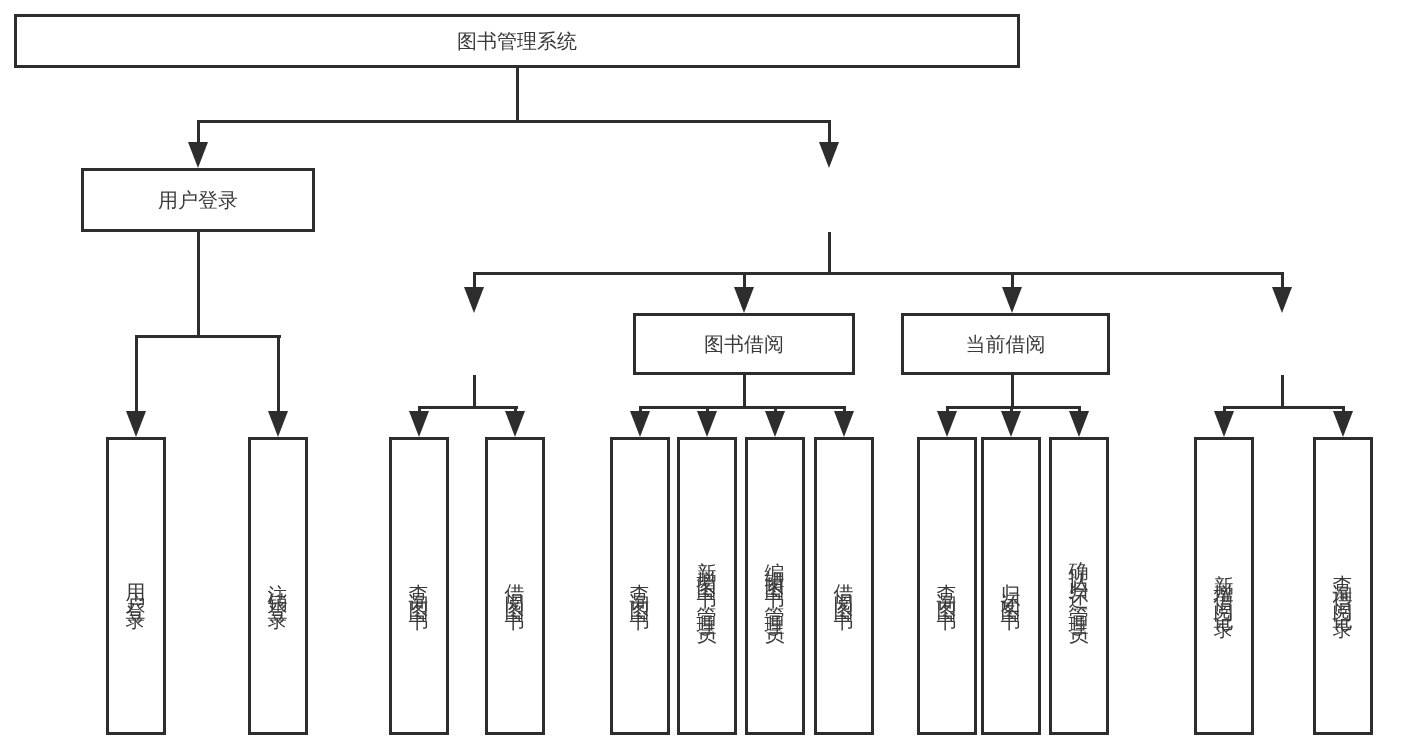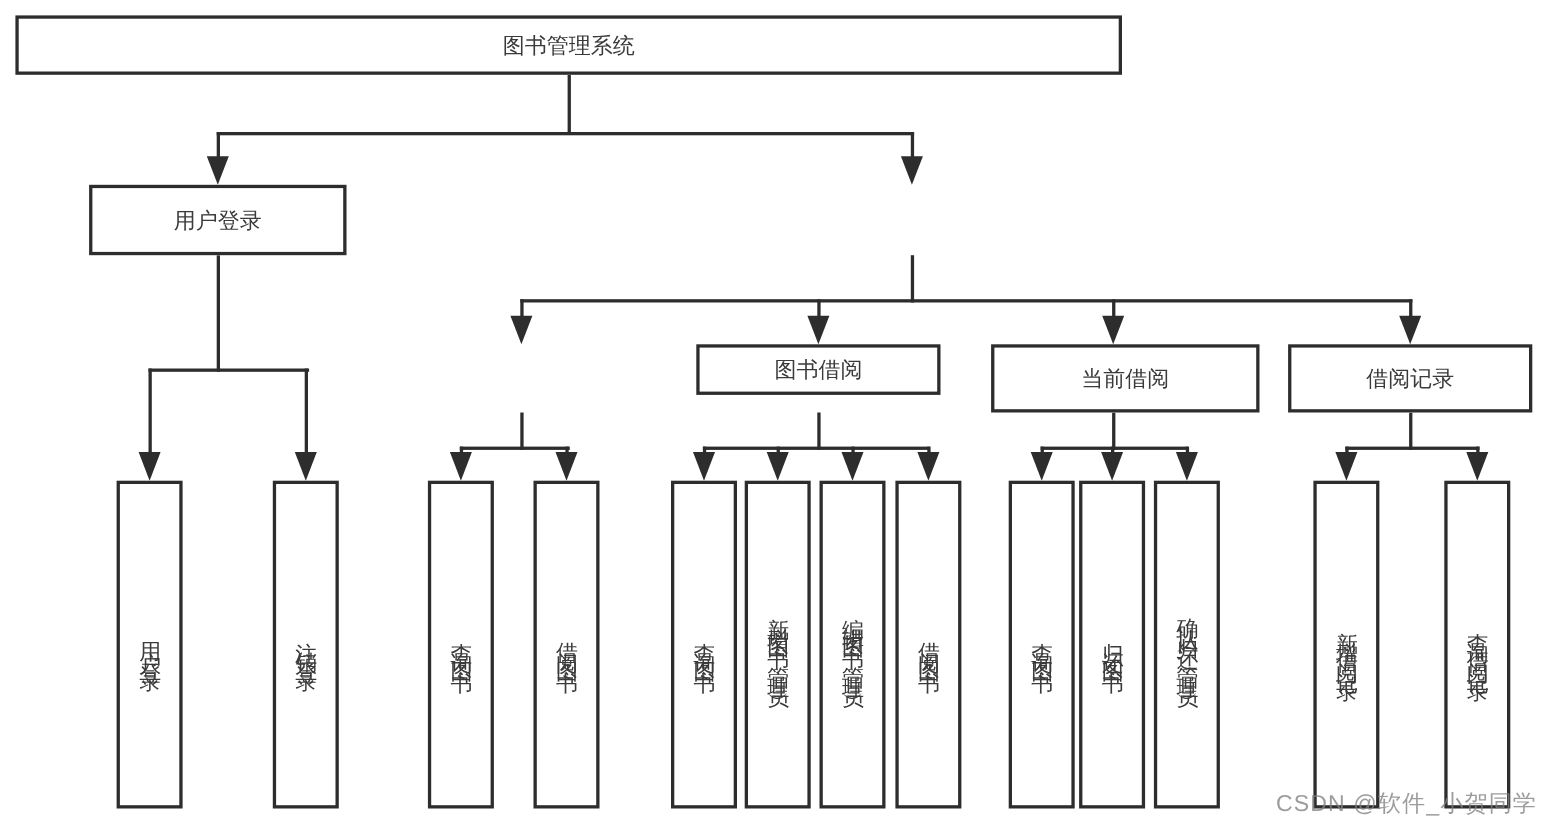--- a/index.html
+++ b/index.html
@@ -38,31 +38,28 @@
   <div class="box" style="left:14px;top:14px;width:1006px;height:54px">
     <span>图书管理系统</span>
   </div>
 
   <div class="box" style="left:81px;top:168px;width:234px;height:64px">
     <span>用户登录</span>
   </div>
 
 
 
-  <div class="box" style="left:633px;top:313px;width:222px;height:46px">
+  <div class="box" style="left:633px;top:313px;width:222px;height:62px">
     <span>图书借阅</span>
   </div>
 
-  <div class="box" style="left:901px;top:313px;width:244px;height:62px">
+  <div class="box" style="left:901px;top:313px;width:209px;height:62px">
     <span>当前借阅</span>
   </div>
 
-  <div class="box" style="left:1171px;top:313px;width:222px;height:62px">
-    <span>借阅记录</span>
-  </div>
 
   <div class="box leaf" style="left:106px;top:437px;width:60px;height:298px">
     <span>用户登录</span>
   </div>
 
   <div class="box leaf" style="left:248px;top:437px;width:60px;height:298px">
     <span>注销登录</span>
   </div>
 
   <div class="box leaf" style="left:389px;top:437px;width:60px;height:298px">
@@ -161,15 +158,14 @@
   <div class="vline" style="left:1078px;top:406px;height:10px"></div>
   <div class="arrow" style="left:1069px;top:411px"></div>
 
   <div class="vline" style="left:1281px;top:375px;height:34px"></div>
   <div class="hline" style="left:1223px;top:406px;width:122px"></div>
   <div class="vline" style="left:1223px;top:406px;height:10px"></div>
   <div class="arrow" style="left:1214px;top:411px"></div>
   <div class="vline" style="left:1342px;top:406px;height:10px"></div>
   <div class="arrow" style="left:1333px;top:411px"></div>
 
-  <div class="watermark">CSDN @软件_小贺同学</div>
 
 </div>
 
 </body></html>

